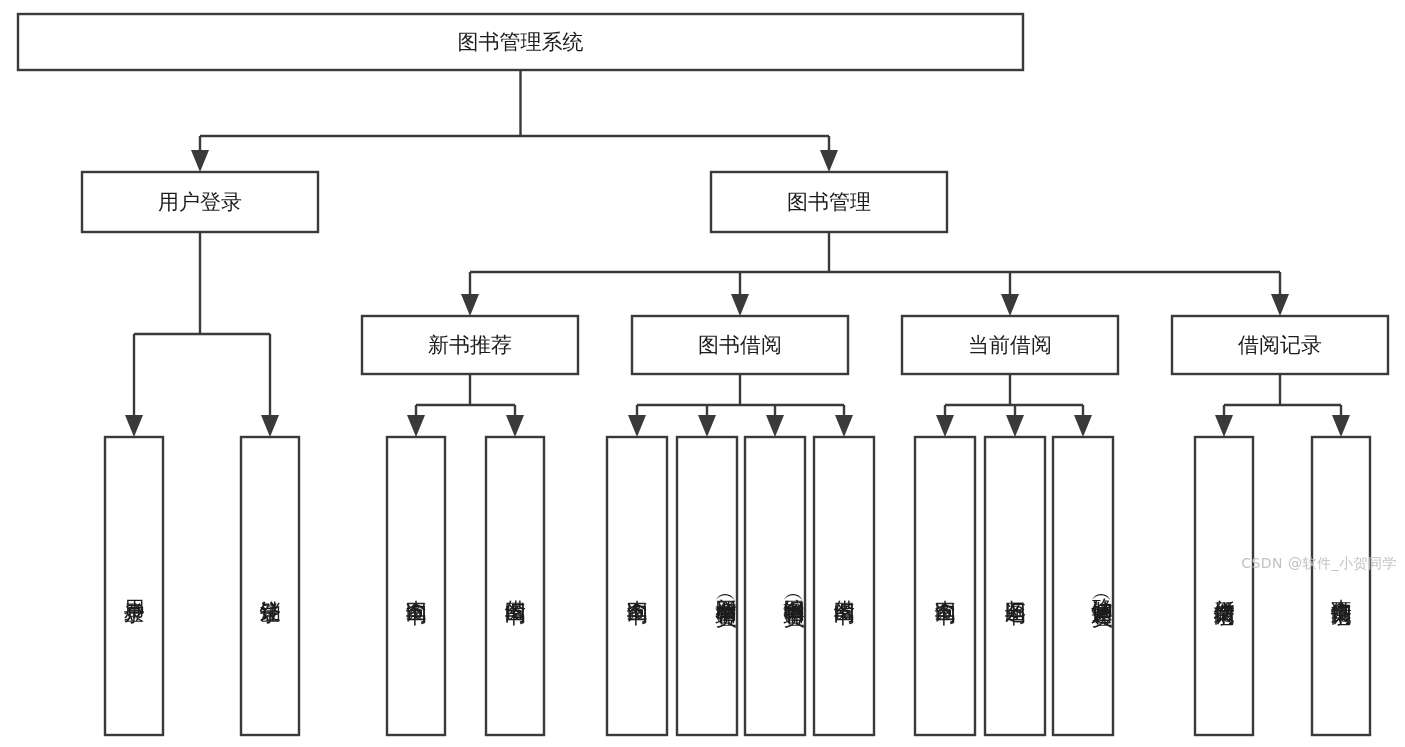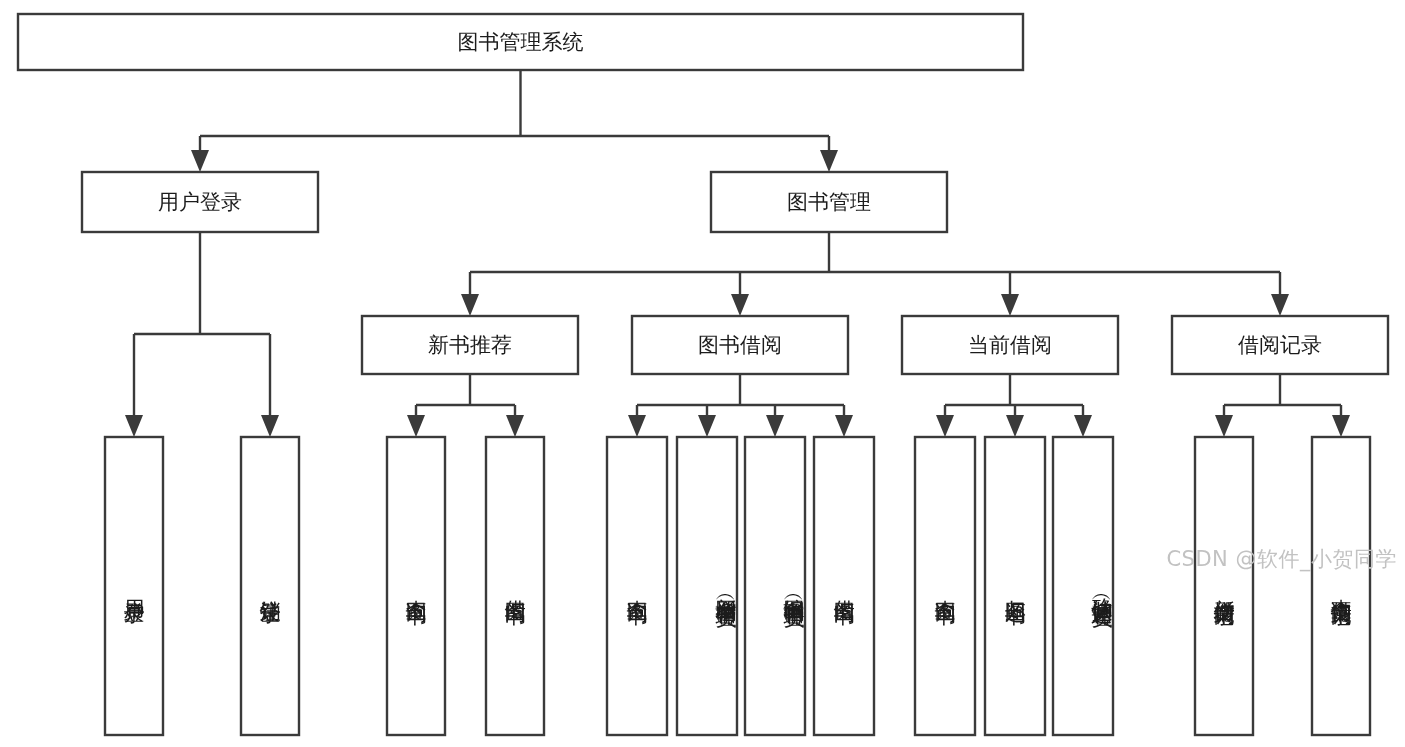--- a/index.html
+++ b/index.html
@@ -60,21 +60,21 @@
     letter-spacing: 1.5px;
     text-align: center;
     pointer-events: none;
     user-select: none;
   }
   .watermark {
     position: absolute;
     right: 8px;
     bottom: 4px;
     font-family: "DejaVu Sans", "Liberation Sans", sans-serif;
-    font-size: 21px;
+    font-size: 14px;
     color: #c2c2c2;
     letter-spacing: 0.5px;
     white-space: nowrap;
   }
 </style>
 </head>
 <body>
 
 <div id="diagram-root">
   <svg class="diagram-canvas" viewBox="0 0 1405 747">

